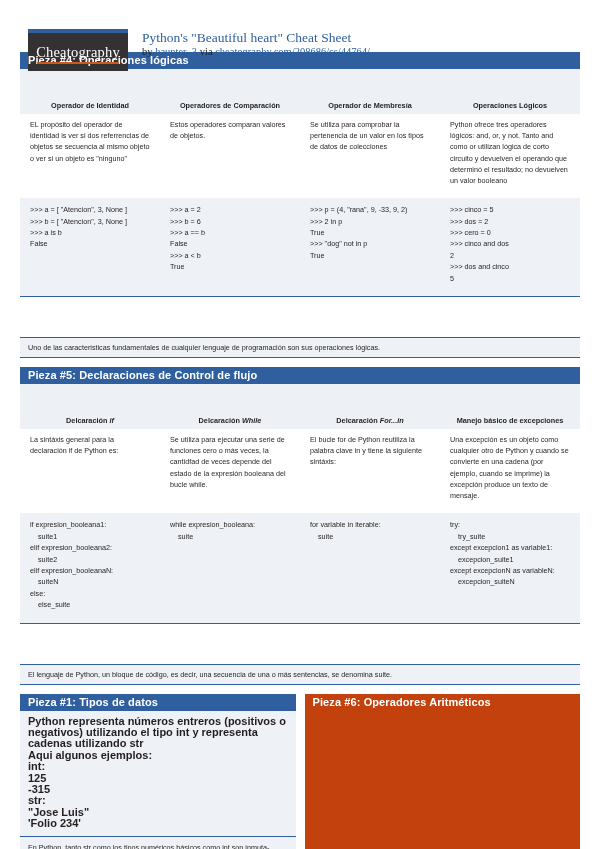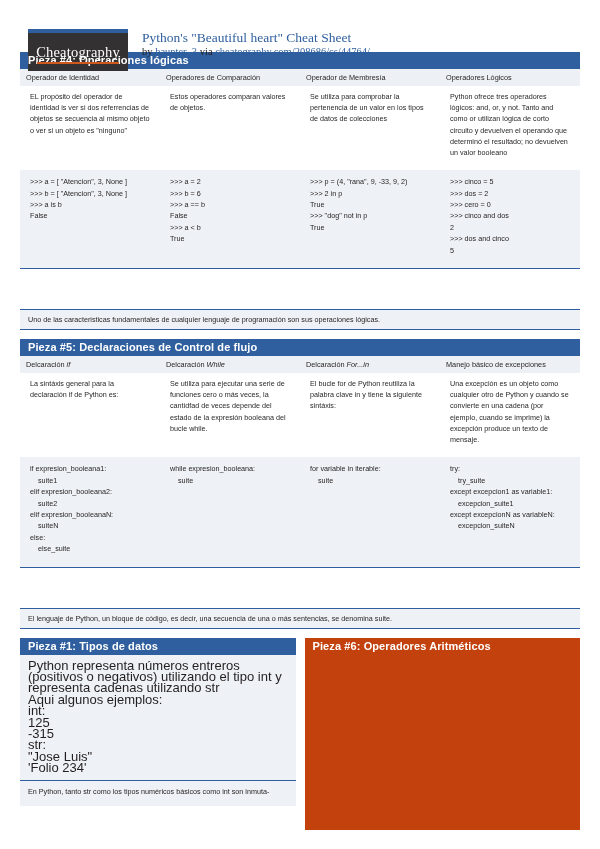--- a/index.html
+++ b/index.html
@@ -101,26 +101,27 @@
   }
   .col {
     flex: 1 1 0;
     min-width: 0;
     box-sizing: border-box;
   }
   .hdr-row {
     background: #edf0f4;
   }
   .hdr-row .col {
-    text-align: left;
+    text-align: center;
     font-size: 7.3px;
-    font-weight: normal;
+    font-weight: bold;
     padding: 4px 6px 4px 6px;
     line-height: 9px;
     color: #231f20;
+    margin-top: 28px;
   }
   .body-row {
     background: #ffffff;
   }
   .body-row .col {
     font-size: 7.2px;
     line-height: 11.2px;
     padding: 5px 10px 12px 10px;
     color: #231f20;
   }
@@ -150,26 +151,27 @@
   .bottom-row {
     display: flex;
     gap: 9px;
   }
   .panel {
     flex: 1 1 0;
     min-width: 0;
   }
   .panel-body {
     background: #eef1f5;
-    font-size: 13px;
+    font-size: 11px;
     line-height: 11.4px;
     padding: 5px 8px 6px 8px;
     color: #231f20;
     white-space: pre-wrap;
     border-bottom: 1.6px solid #2f5f9e;
+    font-weight: bold;
   }
   .panel-note {
     background: #eef1f5;
     font-size: 7.2px;
     line-height: 11.4px;
     padding: 5px 8px 9px 8px;
     color: #231f20;
   }
   .panel-filled {
     background: #c2410c;
@@ -197,21 +199,21 @@
 
 <div class="sheet">
 
   <div class="block">
     <div class="block-head">Pieza #4: Operaciones lógicas</div>
     <div class="table-wrap">
       <div class="cols hdr-row">
         <div class="col">Operador de Identidad</div>
         <div class="col">Operadores de Comparación</div>
         <div class="col">Operador de Membresía</div>
-        <div class="col">Operadores Lógicos</div>
+        <div class="col">Operaciones Lógicos</div>
       </div>
       <div class="cols body-row">
         <div class="col">EL propósito del operador de identidad is ver si dos referrencias de objetos se secuencia al mismo objeto o ver si un objeto es "ninguno"</div>
         <div class="col">Estos operadores comparan valores de objetos.</div>
         <div class="col">Se utiliza para comprobar la pertenencia de un valor en los tipos de datos de colecciones</div>
         <div class="col">Python ofrece tres operadores lógicos: and, or, y not. Tanto and como or utilizan lógica de corto circuito y devuelven el operando que determinó el resultado; no devuelven un valor booleano</div>
       </div>
       <div class="cols code-row">
         <div class="col">&gt;&gt;&gt; a = [ "Atencion", 3, None ]
 &gt;&gt;&gt; b = [ "Atencion", 3, None ]

